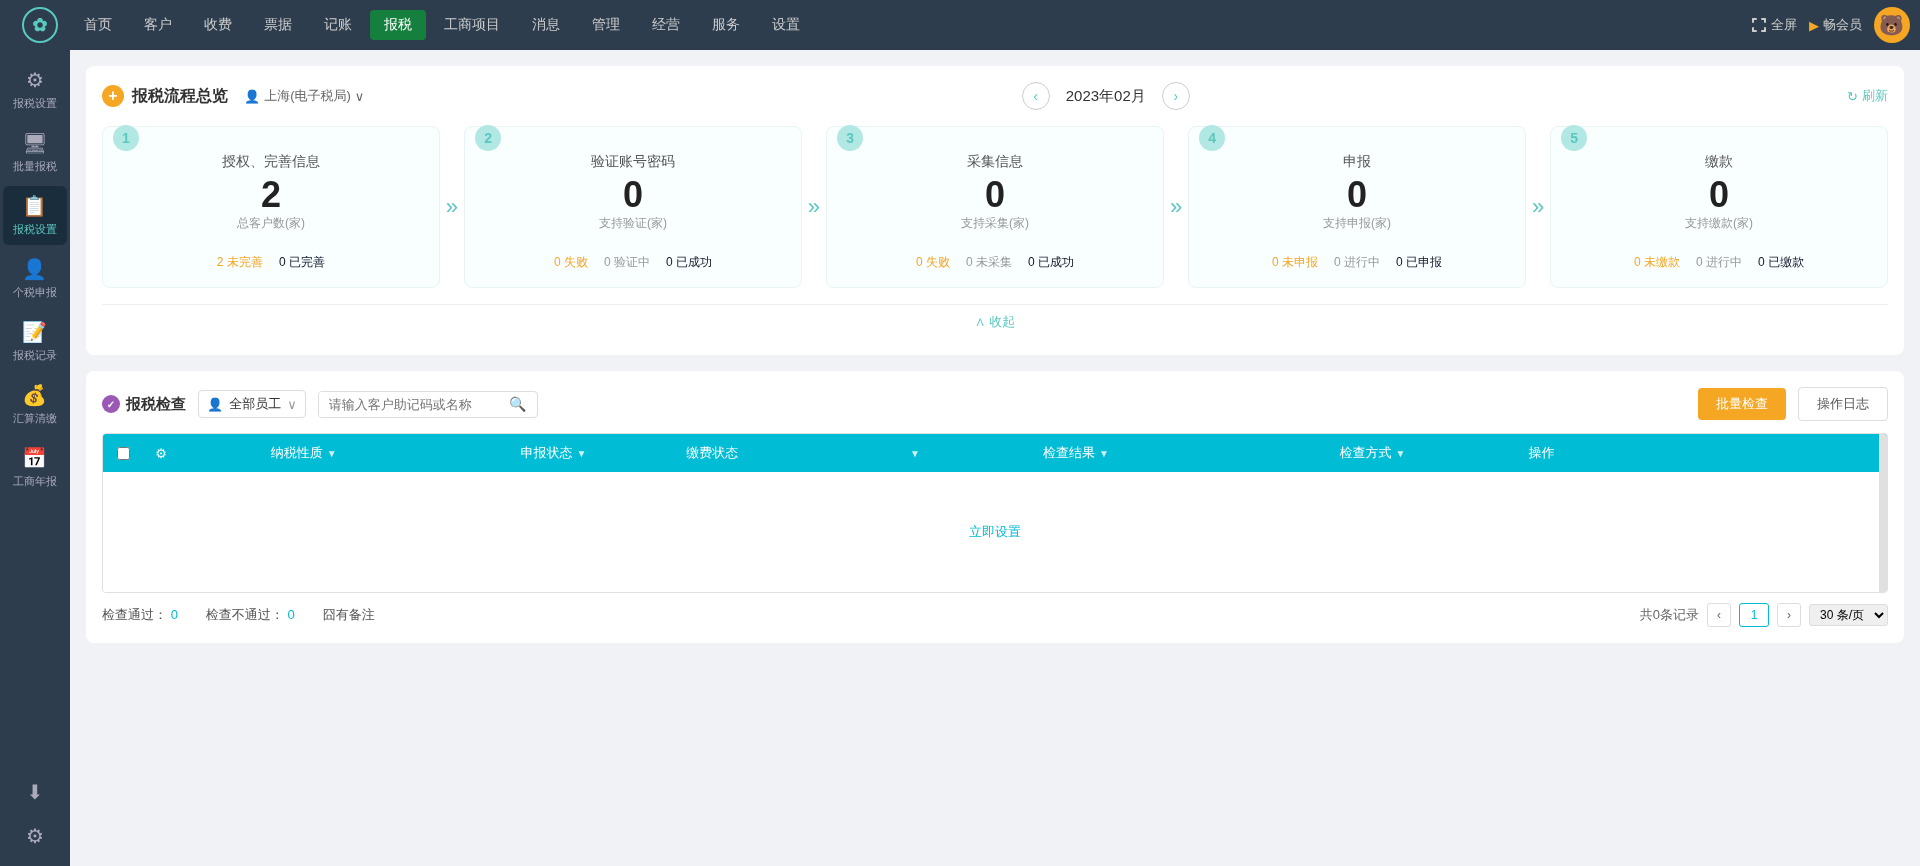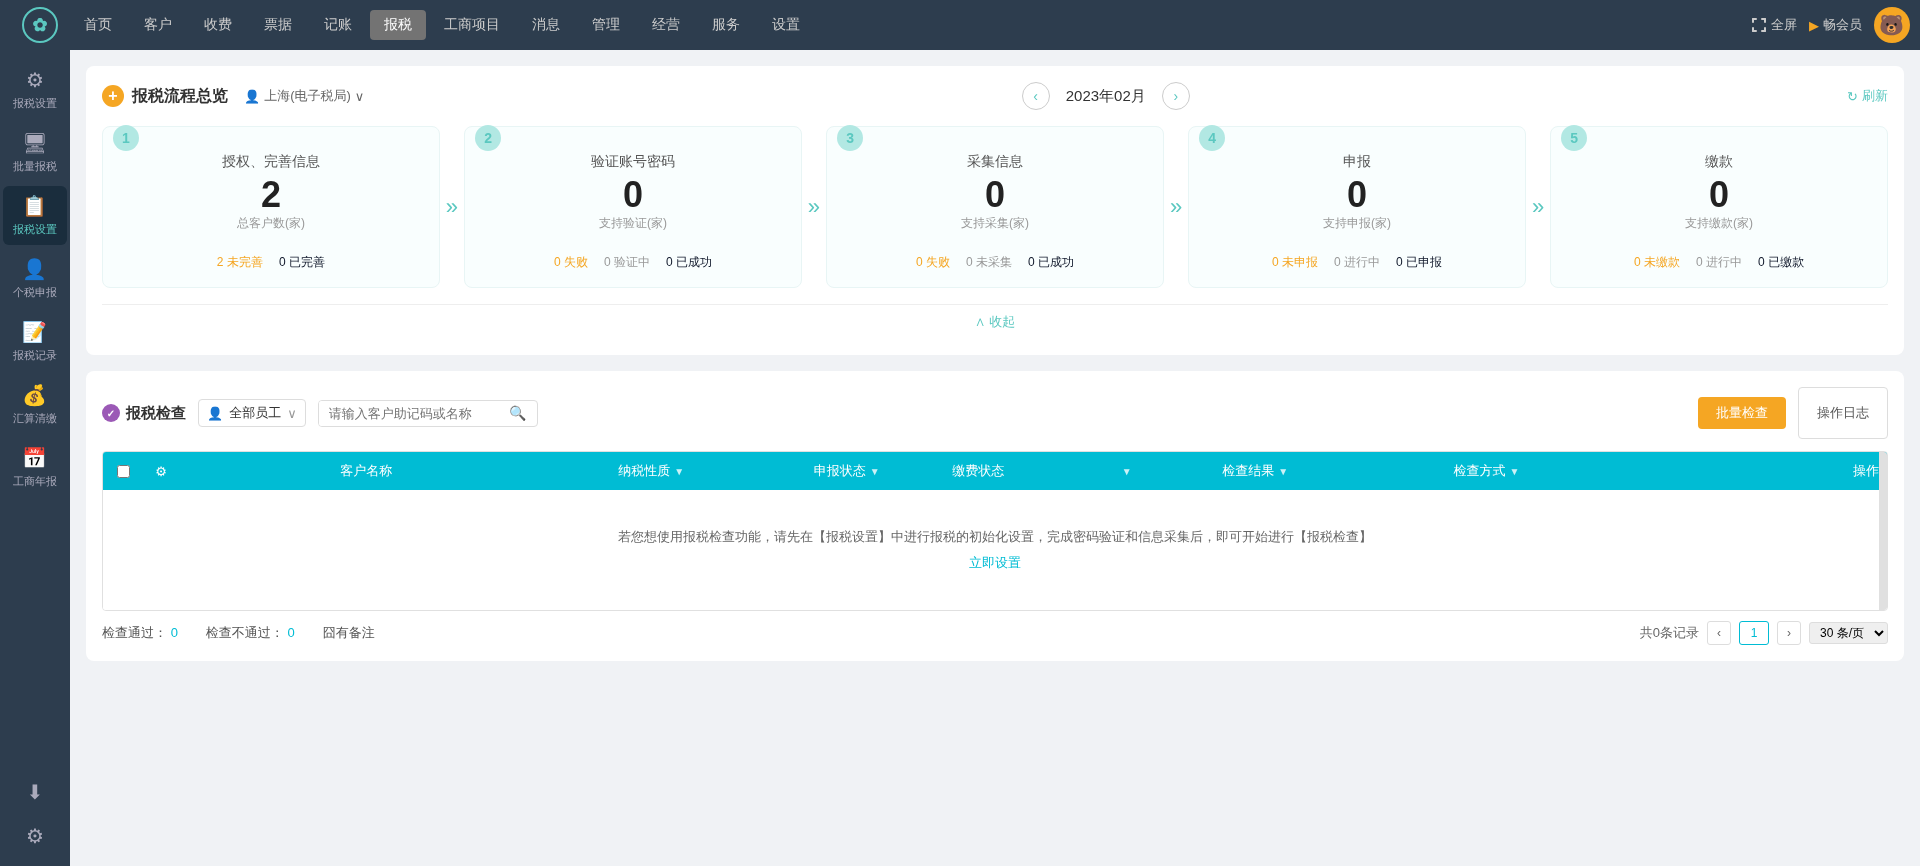--- a/index.html
+++ b/index.html
@@ -37,21 +37,21 @@
     }
     .nav-item {
       color: #ccc;
       padding: 6px 14px;
       cursor: pointer;
       border-radius: 4px;
       font-size: 14px;
       white-space: nowrap;
     }
     .nav-item.active {
-      background: #737373;
+      background: #15803d;
       color: #fff;
       border-radius: 4px;
     }
     .top-nav .right-tools {
       display: flex;
       align-items: center;
       gap: 12px;
       color: #ccc;
       font-size: 13px;
     }
@@ -269,21 +269,21 @@
     }
     .spacer { flex: 1; }
     .btn-orange {
       background: #f5a623; color: #fff;
       border: none; border-radius: 4px;
       padding: 7px 18px; cursor: pointer; font-size: 13px;
     }
     .btn-outline {
       background: #fff; color: #555;
       border: 1px solid #ddd; border-radius: 4px;
-      padding: 16px 18px; cursor: pointer; font-size: 13px;
+      padding: 7px 18px; cursor: pointer; font-size: 13px;
     }
 
     
     .table-wrap {
       border: 1px solid #e0e0e0;
       border-radius: 4px;
       overflow: hidden;
     }
     .table-head {
       display: flex;
@@ -297,21 +297,21 @@
       font-weight: 500;
     }
     .th-check { width: 40px; justify-content: center; }
     .th-gear { width: 36px; justify-content: center; }
     .th-name { flex: 2; justify-content: center; }
     .th-tax { flex: 1; justify-content: center; }
     .th-status { flex: 1; justify-content: center; }
     .th-pay { flex: 1; justify-content: space-between; }
     .th-result { flex: 1.2; justify-content: center; }
     .th-method { flex: 1.2; justify-content: center; }
-    .th-action { flex: 1.5; justify-content: flex-end; }
+    .th-action { flex: 1.5; justify-content: flex-start; }
     .filter-icon { font-size: 10px; opacity: 0.8; }
 
     .table-body {
       min-height: 120px;
       display: flex;
       flex-direction: column;
       align-items: center;
       justify-content: center;
       padding: 30px;
       text-align: center;
@@ -570,23 +570,20 @@
     </div>
 
     <div class="table-wrap" style="position:relative;">
       <div class="table-head">
         <div class="th th-check">
           <input type="checkbox" style="">
         </div>
         <div class="th th-gear">
           <span>⚙</span>
         </div>
-        <div class="th th-name">
-          <span>客户名称</span>
-        </div>
         <div class="th th-tax">
           <span>纳税性质</span>
           <span class="filter-icon">▼</span>
         </div>
         <div class="th th-status">
           <span>申报状态</span>
           <span class="filter-icon">▼</span>
         </div>
         <div class="th th-pay">
           <span>缴费状态</span>
@@ -598,21 +595,20 @@
         </div>
         <div class="th th-method">
           <span>检查方式</span>
           <span class="filter-icon">▼</span>
         </div>
         <div class="th th-action">
           <span>操作</span>
         </div>
       </div>
       <div class="table-body">
-        <span>若您想使用报税检查功能，请先在【报税设置】中进行报税的初始化设置，完成密码验证和信息采集后，即可开始进行【报税检查】</span>
         <a class="setup-link">立即设置</a>
       </div>
       <div class="scrollbar-mock"></div>
     </div>
 
     <div class="table-footer">
       <div class="footer-left">
         <span>
           <span>检查通过：</span>
           <a class="setup-link">0</a>

